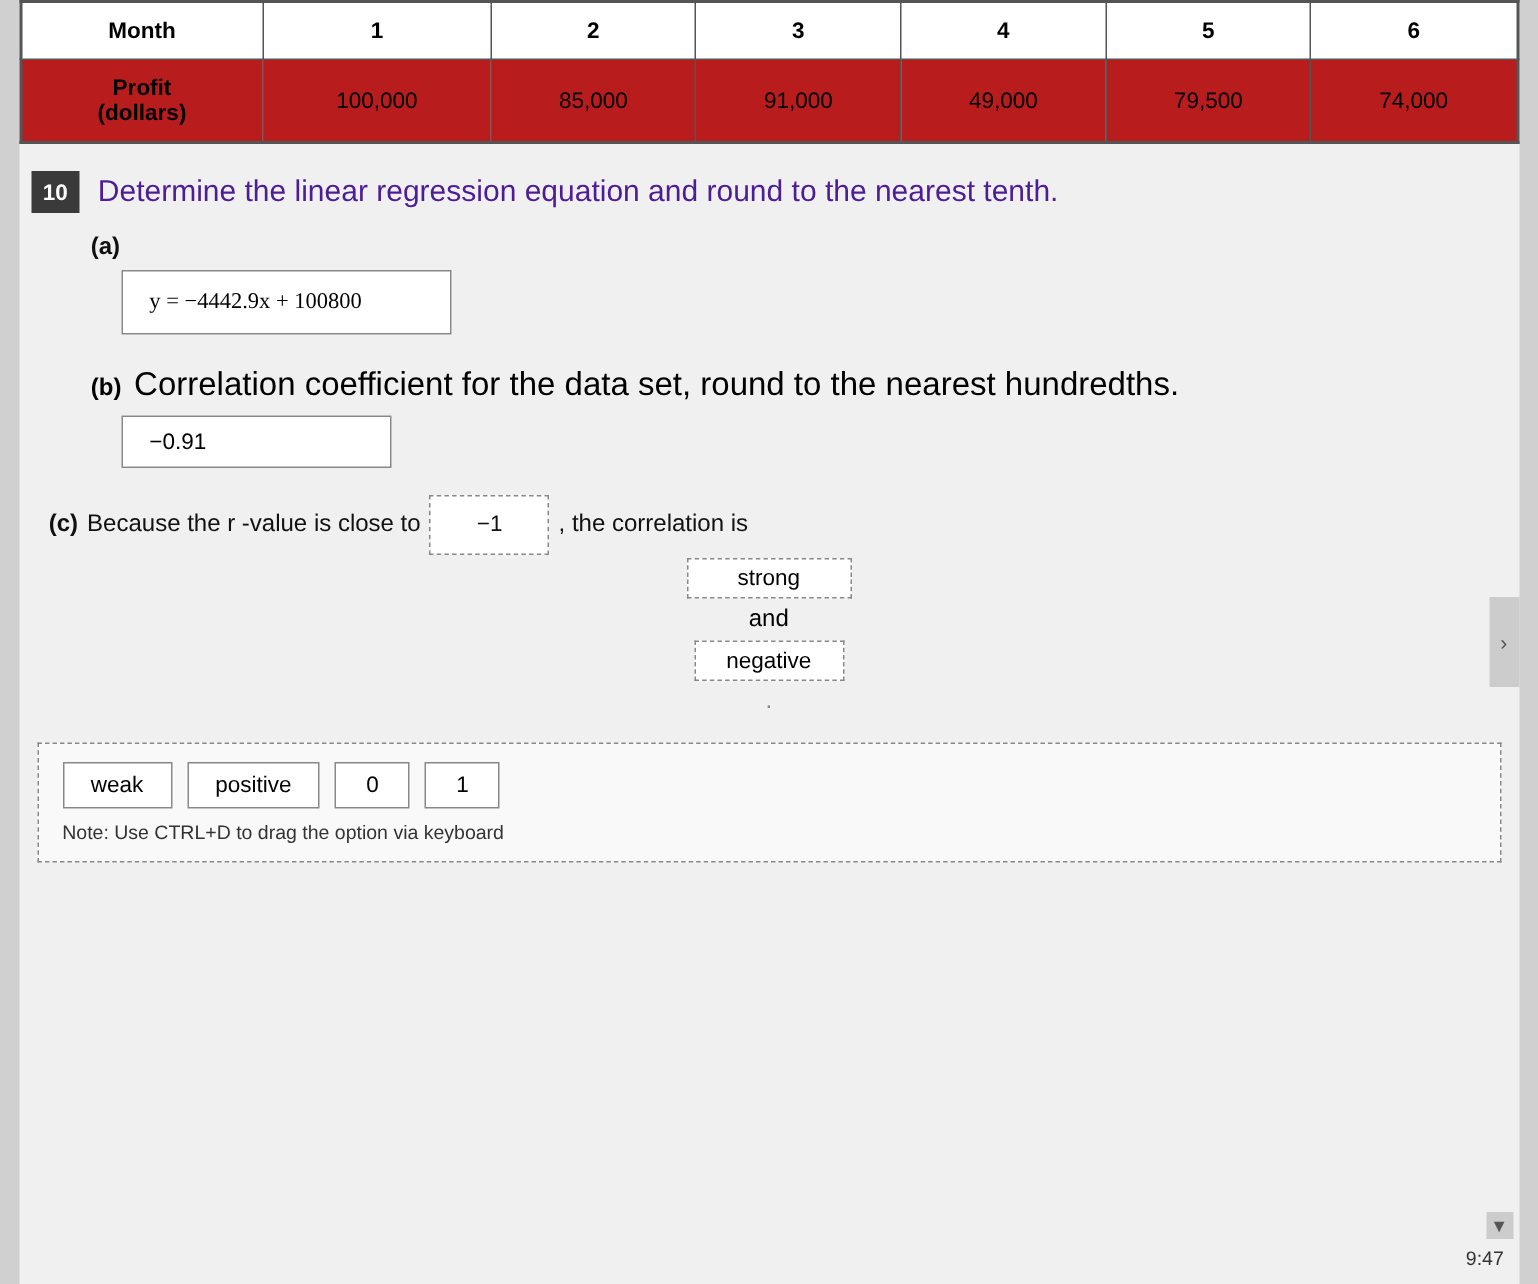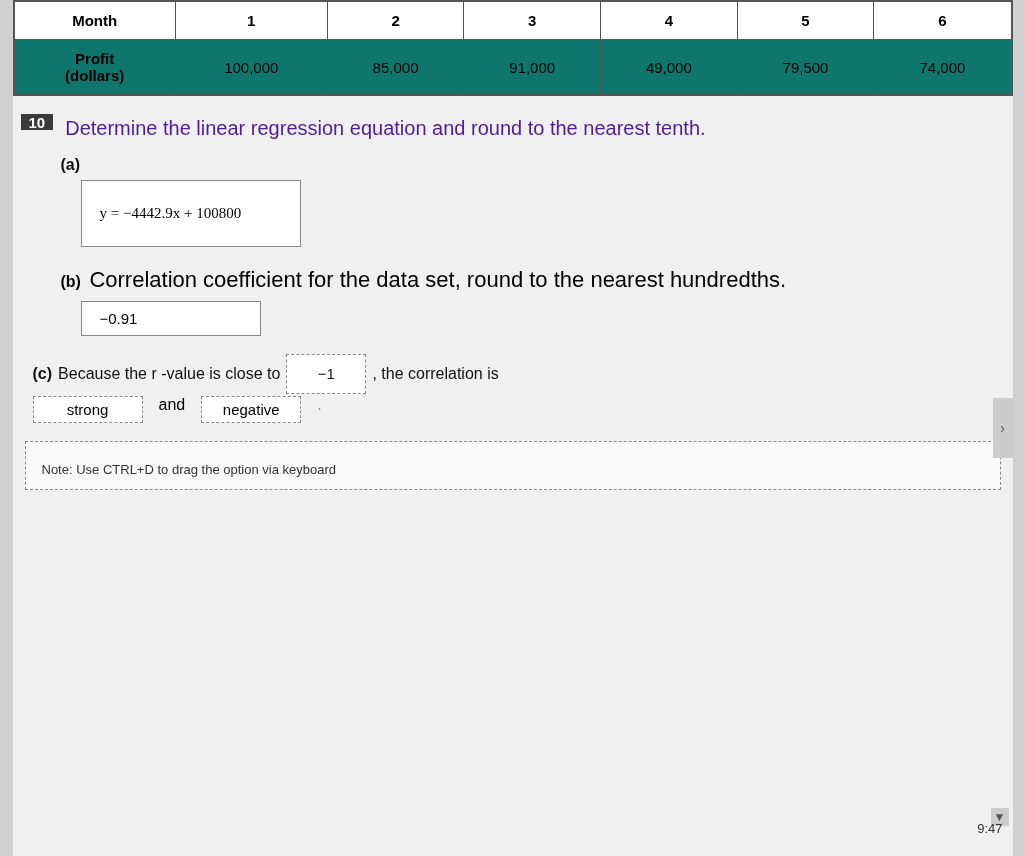--- a/index.html
+++ b/index.html
@@ -24,21 +24,21 @@
       width: 100%;
       border-collapse: collapse;
       border: 2px solid #555;
       margin-bottom: 0;
     }
     .data-table th, .data-table td {
       border: 1px solid #555;
       padding: 10px 14px;
       text-align: center;
       font-size: 15px;
-      background: #0f766e;
+      background: #b91c1c;
     }
     .data-table th {
       font-weight: bold;
       background: #fff;
     }
     .data-table .row-header {
       font-weight: bold;
       text-align: center;
     }
 
@@ -50,21 +50,21 @@
       gap: 12px;
     }
     .question-number {
       background: #3a3a3a;
       color: #fff;
       font-size: 15px;
       font-weight: bold;
       padding: 4px 8px;
       min-width: 32px;
       text-align: center;
-      height: 16px;
+      height: 28px;
       display: flex;
       align-items: center;
       justify-content: center;
     }
     .question-text {
       font-size: 20px;
       line-height: 1.4;
       color: #4c1d95;
       flex: 1;
     }
@@ -75,21 +75,21 @@
       font-weight: bold;
       color: #111;
       margin: 14px 0 6px 48px;
     }
 
     
     .answer-box {
       display: inline-block;
       border: 1px solid #888;
       background: #fff;
-      padding: 24px 18px;
+      padding: 12px 18px;
       font-size: 15px;
       margin-left: 68px;
       min-width: 220px;
       font-family: 'Times New Roman', serif;
     }
     .answer-box-small {
       display: inline-block;
       border: 1px solid #888;
       background: #fff;
       padding: 8px 18px;
@@ -116,23 +116,25 @@
       border: 1.5px dashed #888;
       padding: 4px 10px;
       background: #fff;
       font-size: 15px;
       min-width: 80px;
       text-align: center;
       display: inline-block;
     }
     .part-c-row2 {
       display: flex;
-      gap: 16px;
+      align-items: center;
+      gap: 5px;
       margin-top: 2px;
       font-size: 16px;
+      flex-direction: column;
     }
 
     
     .drag-drop-section {
       border: 1.5px dashed #888;
       background: #f9f9f9;
       margin: 18px 12px 0 12px;
       padding: 12px 16px;
     }
     .drag-drop-title {
@@ -187,21 +189,21 @@
       display: flex;
       align-items: center;
       justify-content: center;
       font-size: 12px;
       color: #555;
     }
 
     .time-display {
       position: absolute;
       right: 10px;
-      bottom: 20px;
+      bottom: 10px;
       font-size: 13px;
       color: #333;
     }
   </style>
 </head>
 <body>
 
 <div class="page">
   
   <table class="data-table">
@@ -259,20 +261,26 @@
     <div class="part-c-row2">
       <span class="dash-box" style="min-width:110px;">strong</span>
       <span>and</span>
       <span class="dash-box" style="min-width:100px;">negative</span>
       <span style="color:#888">.</span>
     </div>
   </div>
 
   
   <div class="drag-drop-section">
+    <div class="drag-options">
+      <div class="drag-option">weak</div>
+      <div class="drag-option">positive</div>
+      <div class="drag-option" style="min-width:50px; text-align:center;">0</div>
+      <div class="drag-option" style="min-width:50px; text-align:center;">1</div>
+    </div>
     <div class="drag-note">Note: Use CTRL+D to drag the option via keyboard</div>
   </div>
 
   
   <div class="scroll-arrow-right">›</div>
 
   
   <div class="scroll-arrow-down">▼</div>
 
   

